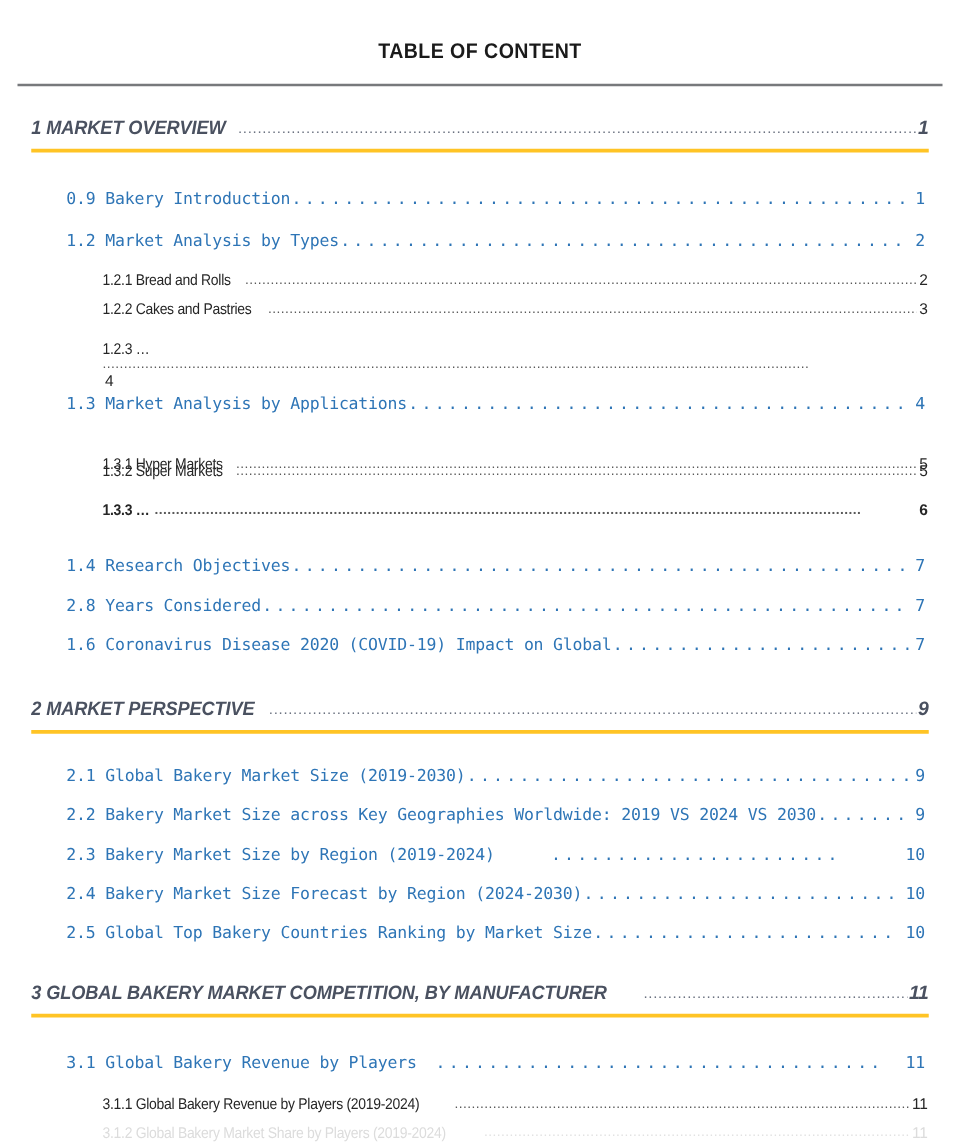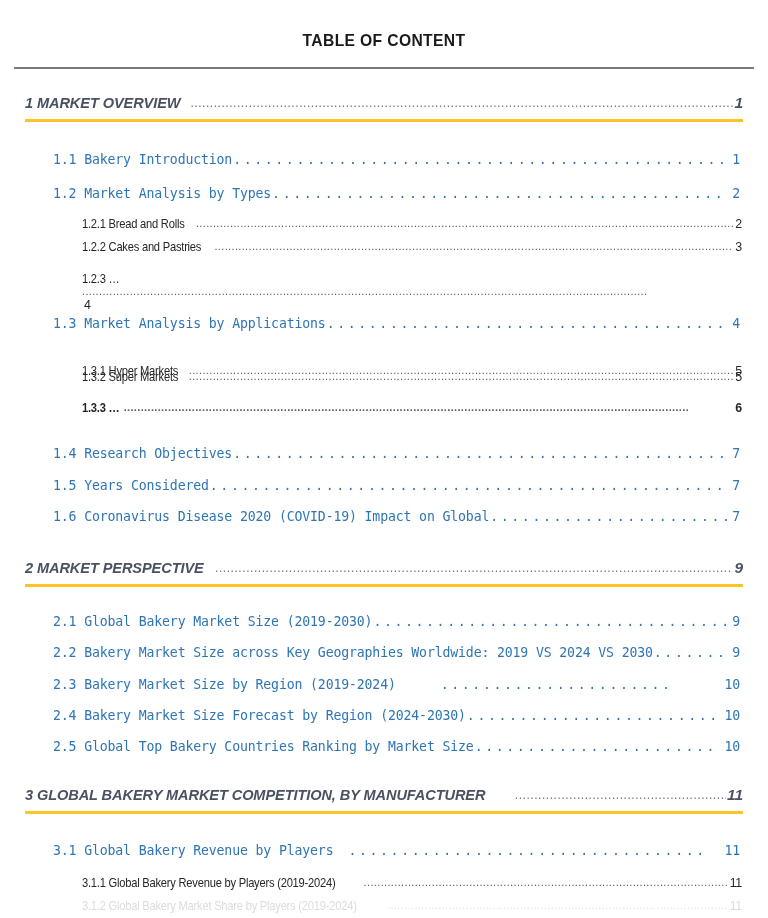--- a/index.html
+++ b/index.html
@@ -153,21 +153,21 @@
   <div id="toc-body">
       <div class="chapter" style="top: 94px;">
         <div class="toc-row chapter-line">
           <span class="toc-label">1 MARKET OVERVIEW</span>
           <span class="toc-leader">......................................................................................................................................................</span>
           <span class="toc-page">1</span>
         </div>
         <div class="chapter-rule"></div>
       </div>
       <div class="toc-row lvl2" style="top: 152px;">
-        <span class="toc-label">1.1 Bakery Introduction</span>
+        <span class="toc-label">0.9 Bakery Introduction</span>
         <span class="toc-leader">..................................................................................................</span>
         <span class="toc-page">1</span>
       </div>
       <div class="toc-row lvl2" style="top: 186px;">
         <span class="toc-label">1.2 Market Analysis by Types</span>
         <span class="toc-leader">..................................................................................................</span>
         <span class="toc-page">2</span>
       </div>
       <div class="toc-row lvl3" style="top: 217px;">
         <span class="toc-label">1.2.1 Bread and Rolls</span>
@@ -203,21 +203,21 @@
         <span class="toc-label">1.3.3  …</span>
         <span class="toc-leader">......................................................................................................................................................................</span>
         <span class="toc-page">6</span>
       </div>
       <div class="toc-row lvl2" style="top: 446px;">
         <span class="toc-label">1.4 Research Objectives</span>
         <span class="toc-leader">..................................................................................................</span>
         <span class="toc-page">7</span>
       </div>
       <div class="toc-row lvl2" style="top: 478px;">
-        <span class="toc-label">1.5 Years Considered</span>
+        <span class="toc-label">2.8 Years Considered</span>
         <span class="toc-leader">..................................................................................................</span>
         <span class="toc-page">7</span>
       </div>
       <div class="toc-row lvl2" style="top: 509px;">
         <span class="toc-label">1.6 Coronavirus Disease 2020 (COVID-19) Impact on Global </span>
         <span class="toc-leader">..................................................................................................</span>
         <span class="toc-page">7</span>
       </div>
       <div class="chapter" style="top: 559px;">
         <div class="toc-row chapter-line">

